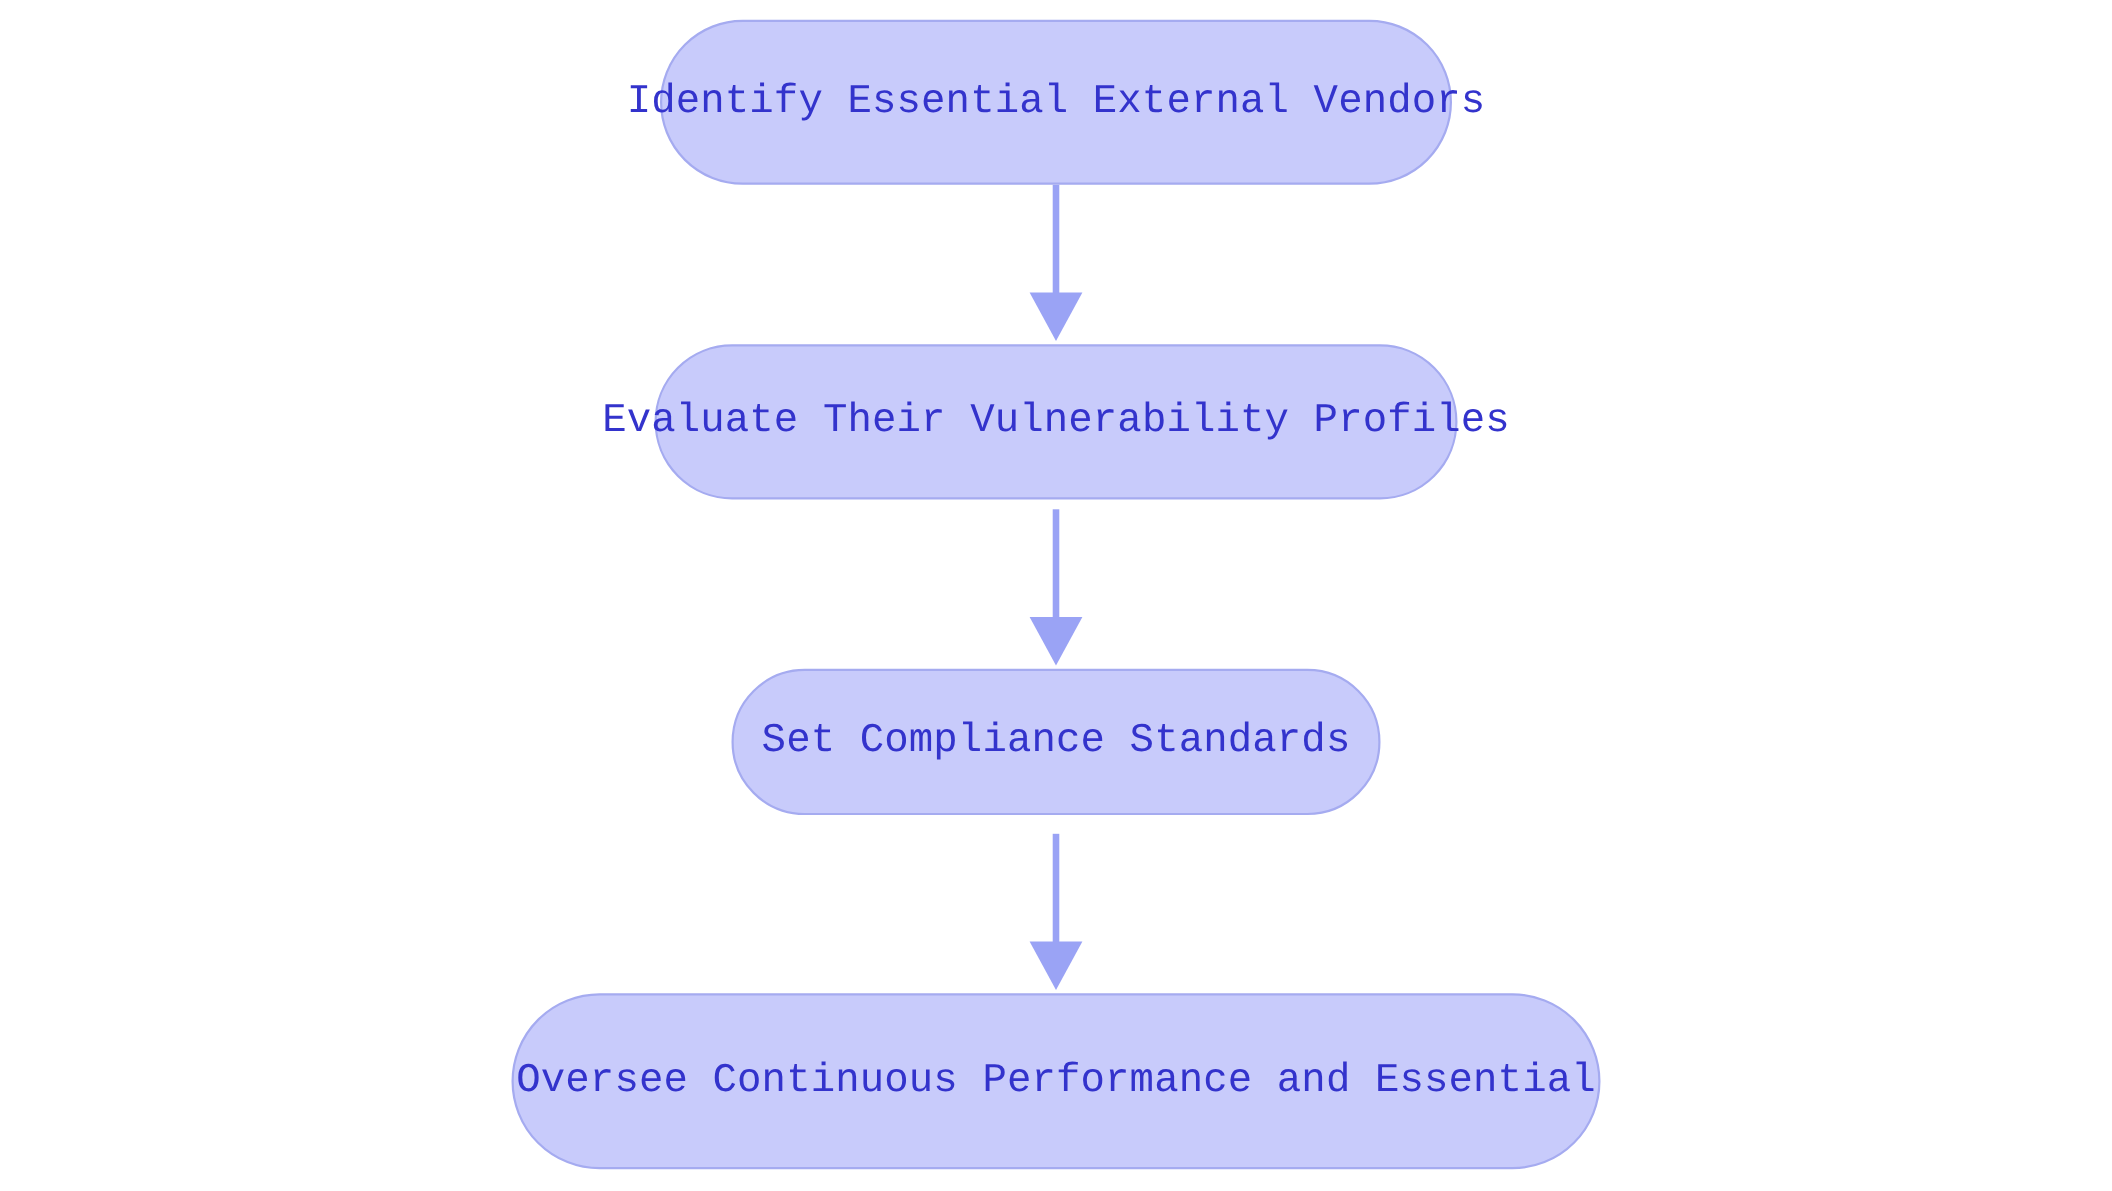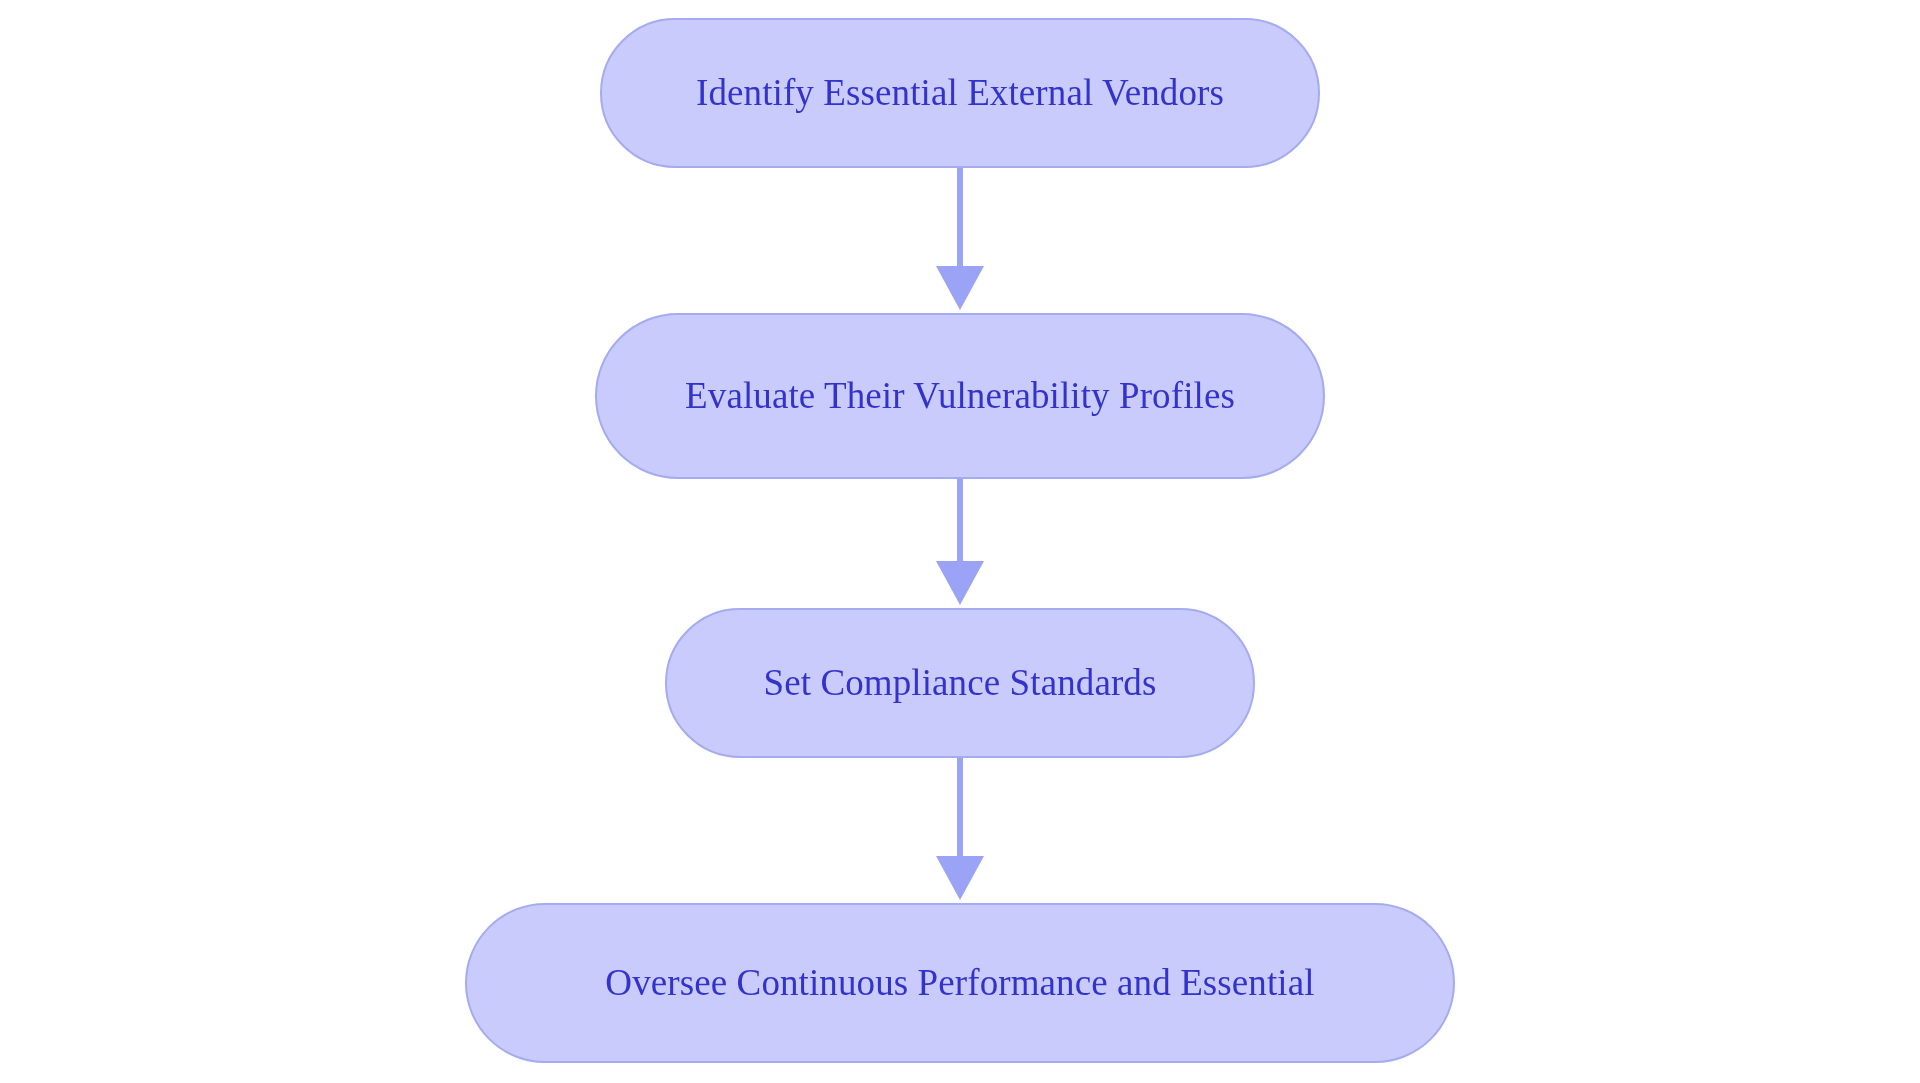--- a/index.html
+++ b/index.html
@@ -46,27 +46,27 @@
     padding: 0 26px;
   }
   .node-label {
     color: #3333cc;
     font-size: 37px;
     font-weight: 400;
     line-height: 1.1;
     letter-spacing: 0.1px;
     white-space: nowrap;
     text-align: center;
-    font-family: Liberation Serif, serif;
+    font-family: Liberation Mono, monospace;
   }
 
   
   #node-1 { left: 600px; top: 18px;  width: 720px; height: 150px; }
-  #node-2 { left: 595px; top: 313px; width: 730px; height: 166px; }
-  #node-3 { left: 665px; top: 608px; width: 590px; height: 150px; }
+  #node-2 { left: 595px; top: 313px; width: 730px; height: 141px; }
+  #node-3 { left: 665px; top: 608px; width: 590px; height: 133px; }
   #node-4 { left: 465px; top: 903px; width: 990px; height: 160px; }
 </style>
 </head>
 <body>
 
 <div id="flow-canvas">
 
   <svg id="connector-layer" viewBox="0 0 1920 1083" width="1920" height="1083" xmlns="http://www.w3.org/2000/svg">
 
     <g>

